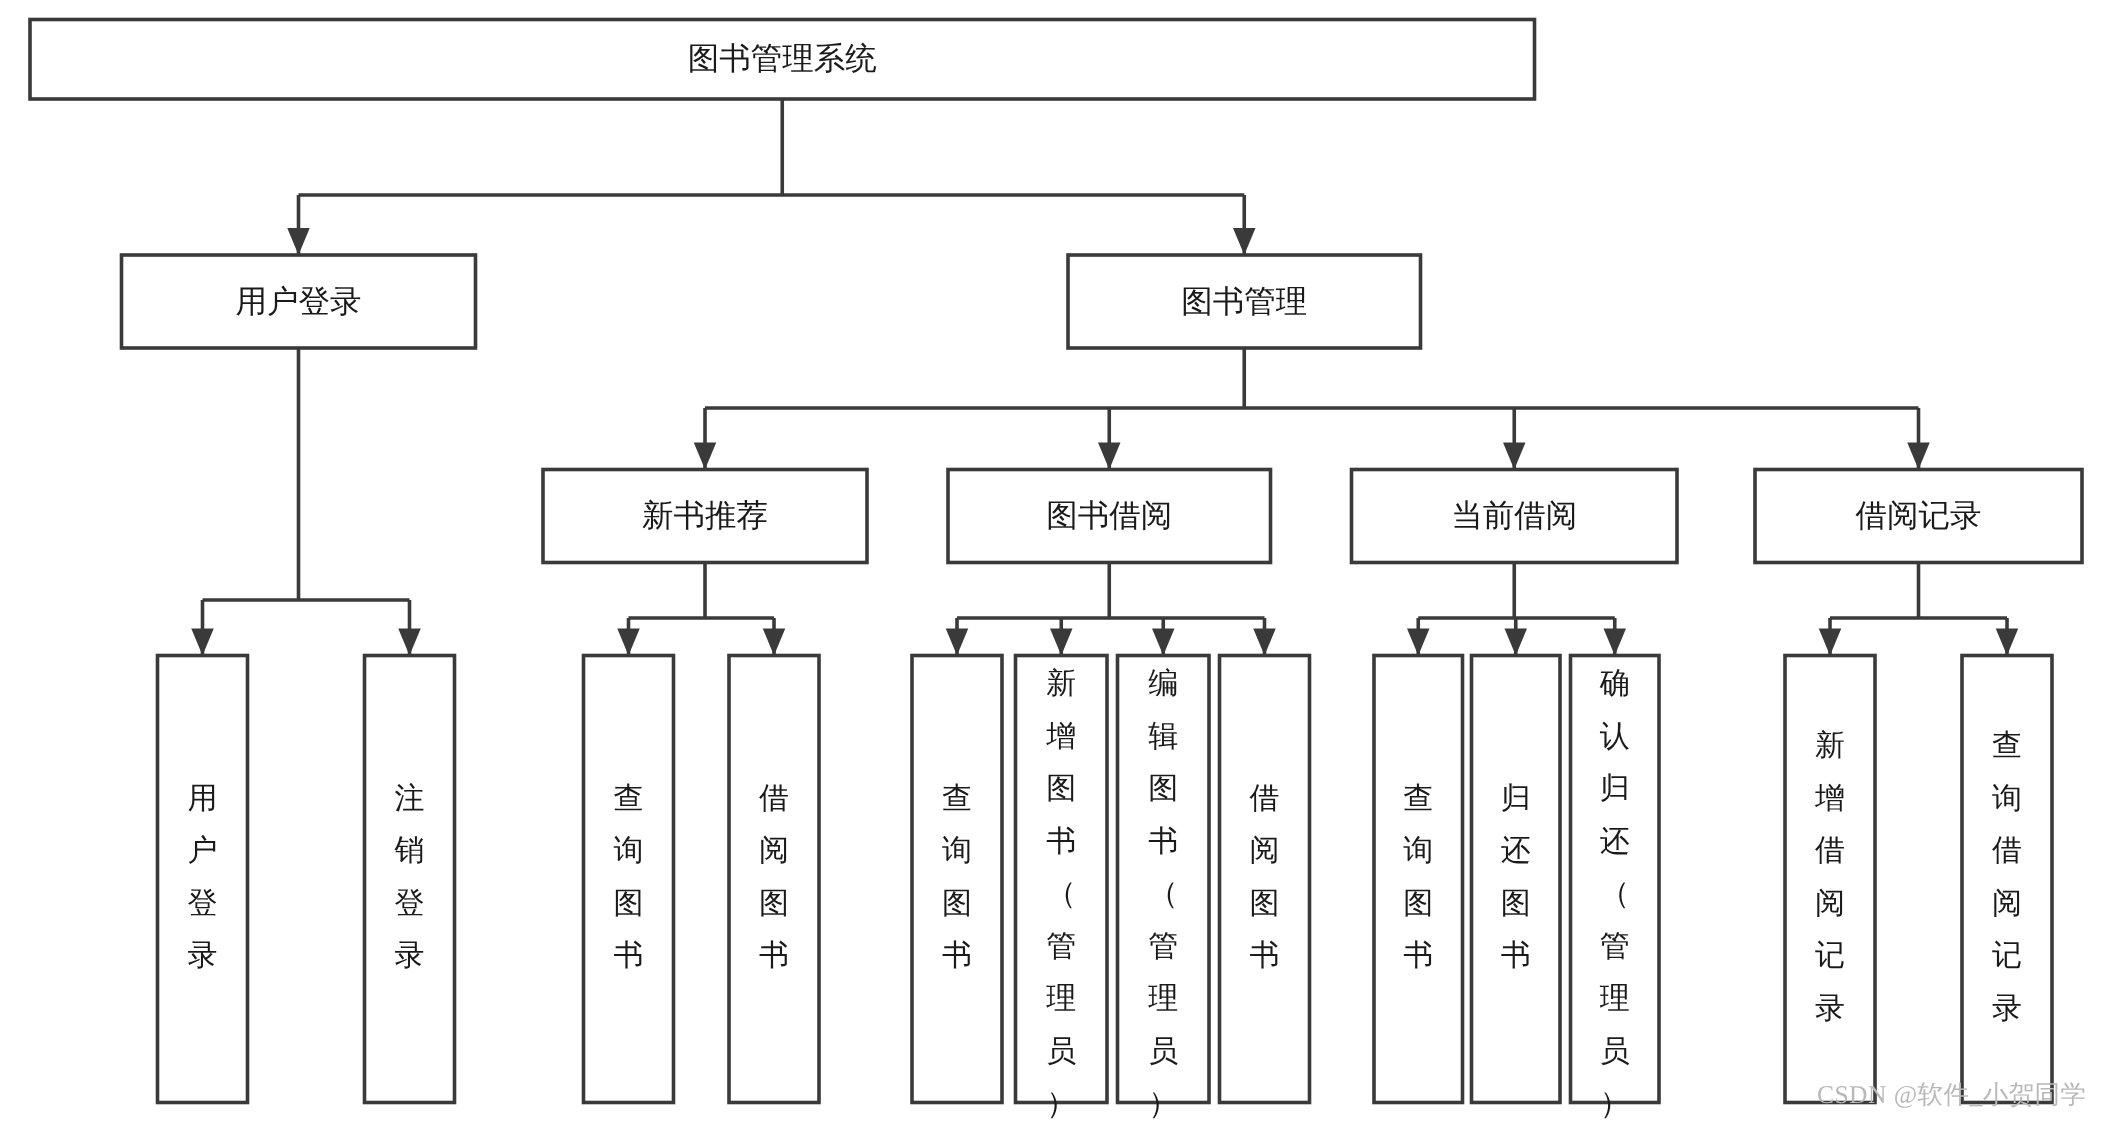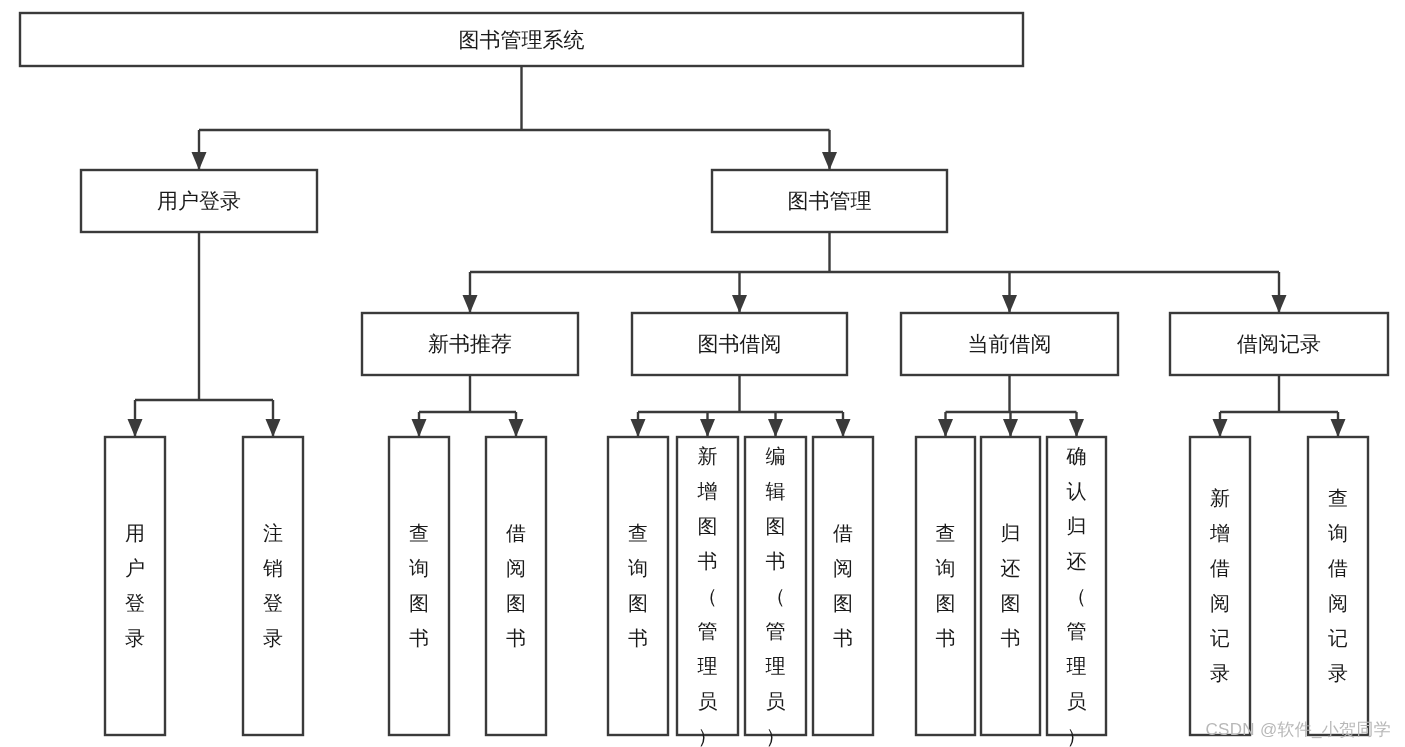--- a/index.html
+++ b/index.html
@@ -51,21 +51,21 @@
     stroke-linecap: butt;
   }
   .arrow-head {
     fill: #3a3a3a;
     stroke: none;
   }
   .watermark {
     position: absolute;
     right: 14px;
     bottom: 6px;
-    font-family: Liberation Sans, sans-serif;
+    font-family: Liberation Serif, serif;
     font-size: 17px;
     color: #b8b8b8;
     white-space: nowrap;
     letter-spacing: 0.3px;
     user-select: none;
   }
 </style>
 </head>
 <body>
 

